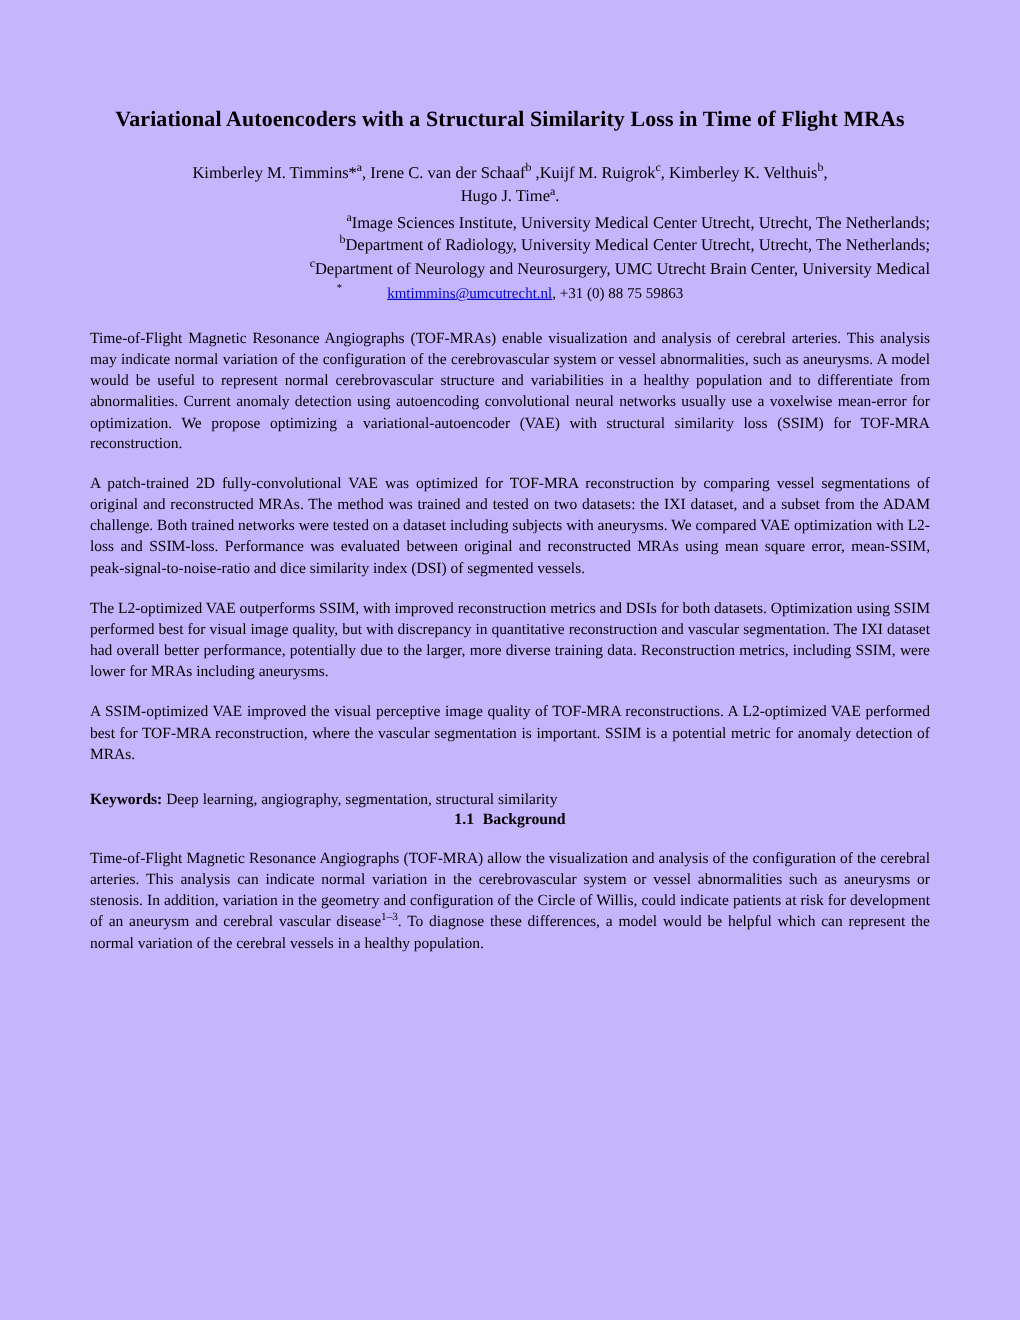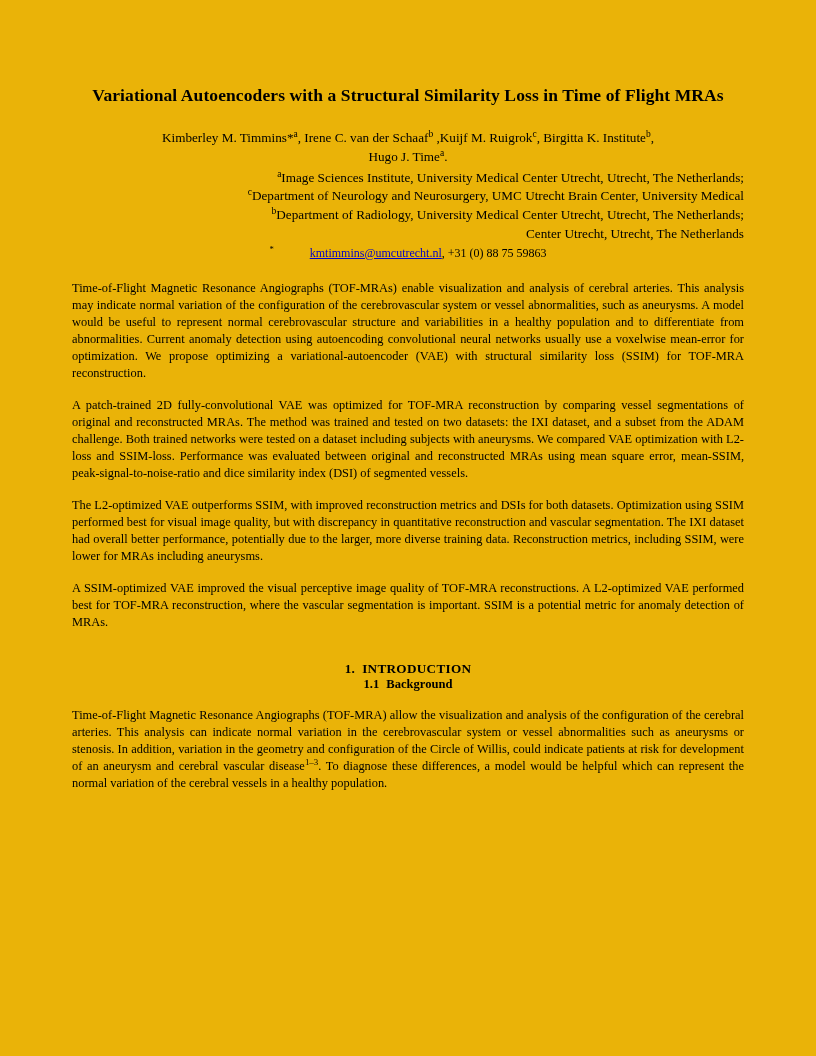--- a/index.html
+++ b/index.html
@@ -8,21 +8,21 @@
     background: #ffffff;
   }
   body {
     font-family: "Liberation Serif", serif;
     color: #000000;
   }
   .page {
     width: 816px;
     height: 1056px;
     position: relative;
-    background: #eab308;
+    background: #c4b5fd;
     box-sizing: border-box;
     padding: 84px 72px 40px 72px;
     overflow: hidden;
   }
   .title {
     font-size: 17.5px;
     font-weight: bold;
     text-align: center;
     line-height: 1.32;
     margin: 0 14px 0 14px;
@@ -105,43 +105,42 @@
   }
 </style>
 </head>
 <body>
 
 <div class="page">
 
   <div class="title">Variational Autoencoders with a Structural Similarity Loss in Time of Flight MRAs</div>
 
   <div class="authors">
-    <div><span>Kimberley M. Timmins*</span><sup>a</sup><span>, Irene C. van der Schaaf</span><sup>b</sup><span> ,Kuijf M. Ruigrok</span><sup>c</sup><span>, Birgitta K. Institute</span><sup>b</sup><span>,</span></div>
+    <div><span>Kimberley M. Timmins*</span><sup>a</sup><span>, Irene C. van der Schaaf</span><sup>b</sup><span> ,Kuijf M. Ruigrok</span><sup>c</sup><span>, Kimberley K. Velthuis</span><sup>b</sup><span>,</span></div>
     <div><span>Hugo J. Time</span><sup>a</sup><span>.</span></div>
   </div>
 
   <div class="affiliations">
     <div><sup>a</sup><span>Image Sciences Institute, University Medical Center Utrecht, Utrecht, The Netherlands;</span></div>
+    <div><sup>b</sup><span>Department of Radiology, University Medical Center Utrecht, Utrecht, The Netherlands;</span></div>
     <div><sup>c</sup><span>Department of Neurology and Neurosurgery, UMC Utrecht Brain Center, University Medical</span></div>
-    <div><sup>b</sup><span>Department of Radiology, University Medical Center Utrecht, Utrecht, The Netherlands;</span></div>
-    <div>Center Utrecht, Utrecht, The Netherlands</div>
   </div>
 
   <div class="contact"><sup>*</sup><a href="#">kmtimmins@umcutrecht.nl</a><span>, +31 (0) 88 75 59863</span></div>
 
 
   <div class="abstract-body">
     <p class="para">Time-of-Flight Magnetic Resonance Angiographs (TOF-MRAs) enable visualization and analysis of cerebral arteries. This analysis may indicate normal variation of the configuration of the cerebrovascular system or vessel abnormalities, such as aneurysms.  A model would be useful to represent normal cerebrovascular structure and variabilities in a healthy population and to differentiate from abnormalities. Current anomaly detection using autoencoding convolutional neural networks usually use a voxelwise mean-error for optimization. We propose optimizing a variational-autoencoder (VAE) with structural similarity loss (SSIM) for TOF-MRA reconstruction.</p>
     <p class="para">A patch-trained 2D fully-convolutional VAE was optimized for TOF-MRA reconstruction by comparing vessel segmentations of original and reconstructed MRAs. The method was trained and tested on two datasets: the IXI dataset, and a subset from the ADAM challenge. Both trained networks were tested on a dataset including subjects with aneurysms. We compared VAE optimization with L2-loss and SSIM-loss. Performance was evaluated between original and reconstructed MRAs using mean square error, mean-SSIM, peak-signal-to-noise-ratio and dice similarity index (DSI) of segmented vessels.</p>
     <p class="para">The L2-optimized VAE outperforms SSIM, with improved reconstruction metrics and DSIs for both datasets. Optimization using SSIM performed best for visual image quality, but with discrepancy in quantitative reconstruction and vascular segmentation. The IXI dataset had overall better performance, potentially due to the larger, more diverse training data. Reconstruction metrics, including SSIM, were lower for MRAs including aneurysms.</p>
     <p class="para">A SSIM-optimized VAE improved the visual perceptive image quality of TOF-MRA reconstructions. A L2-optimized VAE performed best for TOF-MRA reconstruction, where the vascular segmentation is important. SSIM is a potential metric for anomaly detection of MRAs.</p>
   </div>
 
+  <div class="keywords"><b>Keywords:</b><span> Deep learning, angiography, segmentation, structural similarity</span></div>
 
-  <div class="section-heading"><span class="num">1.</span><span>INTRODUCTION</span></div>
 
   <div class="subsection-heading"><span class="num">1.1</span><span>Background</span></div>
 
   <div class="intro-body">
     <p class="para"><span>Time-of-Flight Magnetic Resonance Angiographs (TOF-MRA) allow the visualization and analysis of the configuration of the cerebral arteries. This analysis can indicate normal variation in the cerebrovascular system or vessel abnormalities such as aneurysms or stenosis. In addition, variation in the geometry and configuration of the Circle of Willis, could indicate patients at risk for development of an aneurysm and cerebral vascular disease</span><sup>1–3</sup><span>. To diagnose these differences, a model would be helpful which can represent the normal variation of the cerebral vessels in a healthy population.</span></p>
   </div>
 
 </div>
 
 </body></html>

